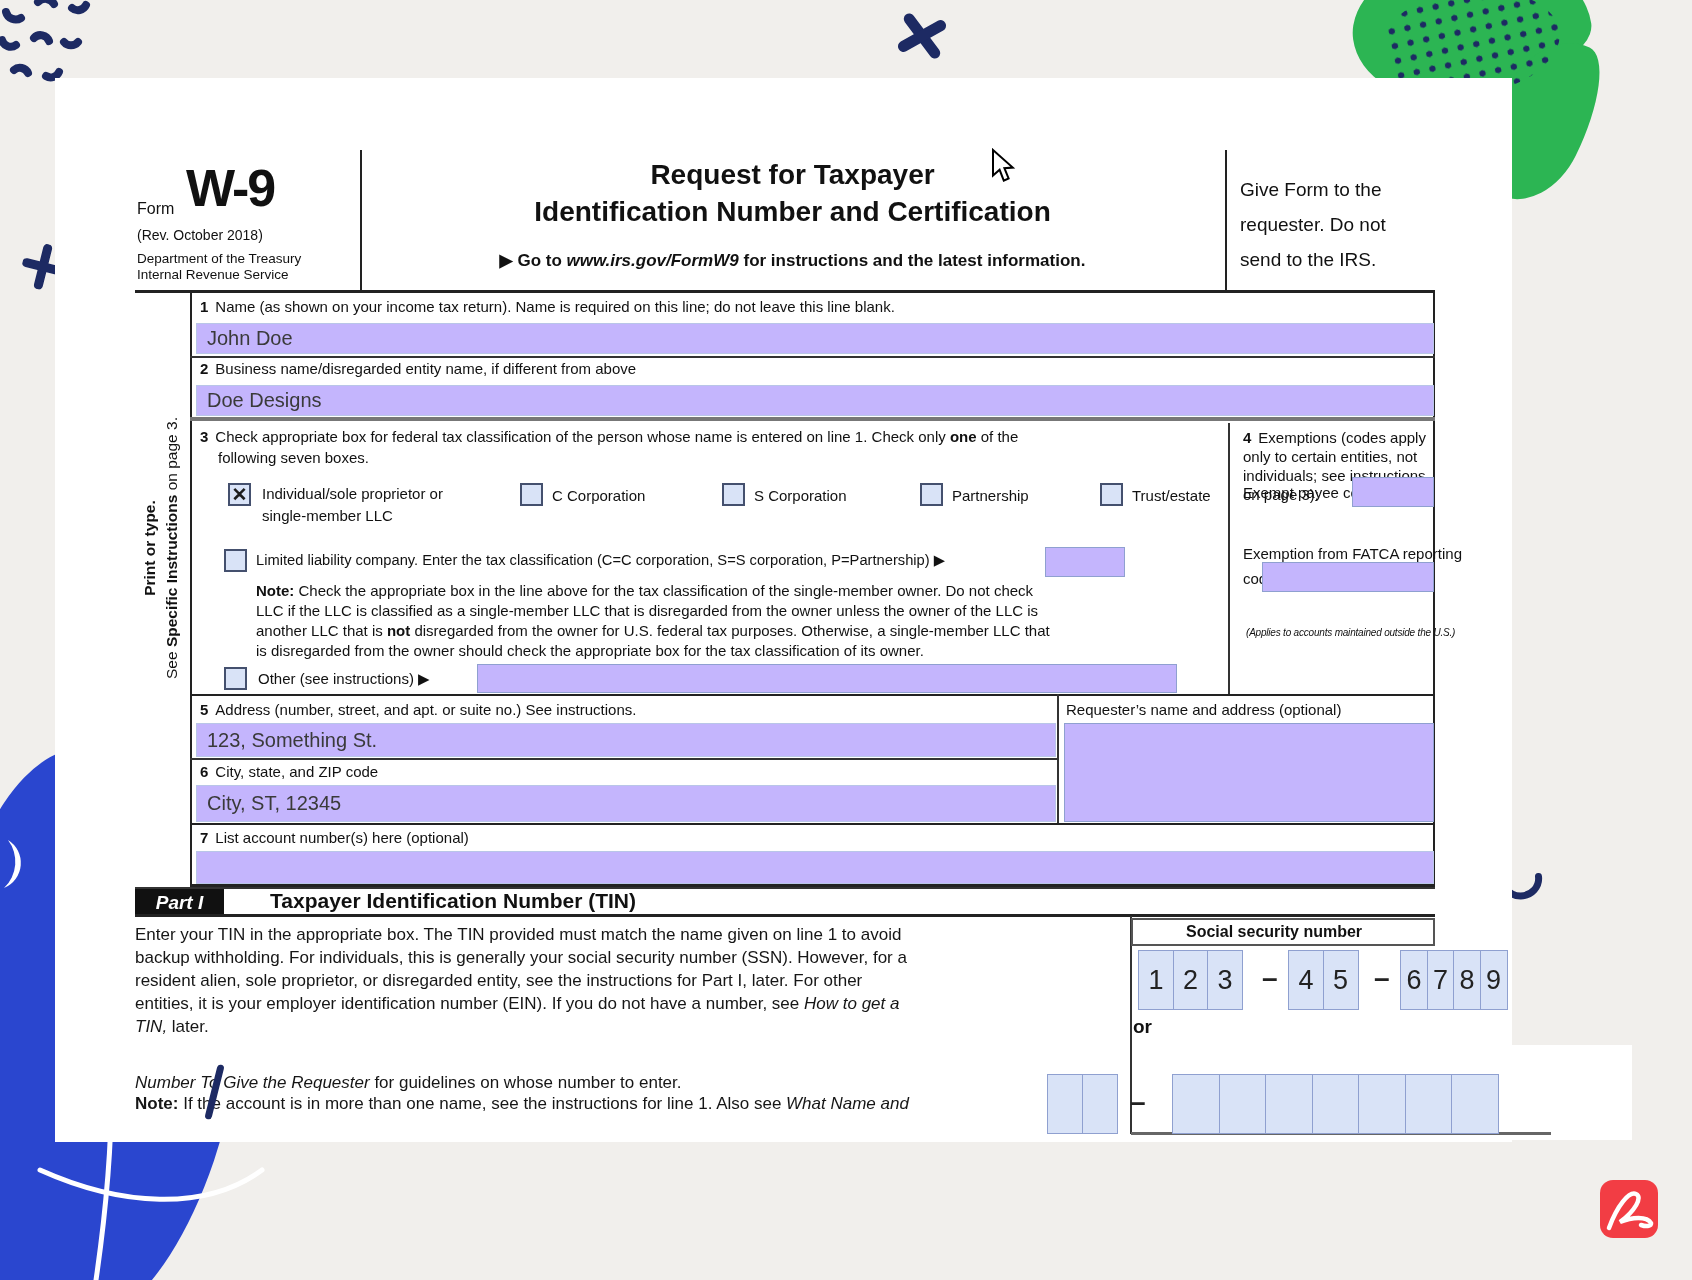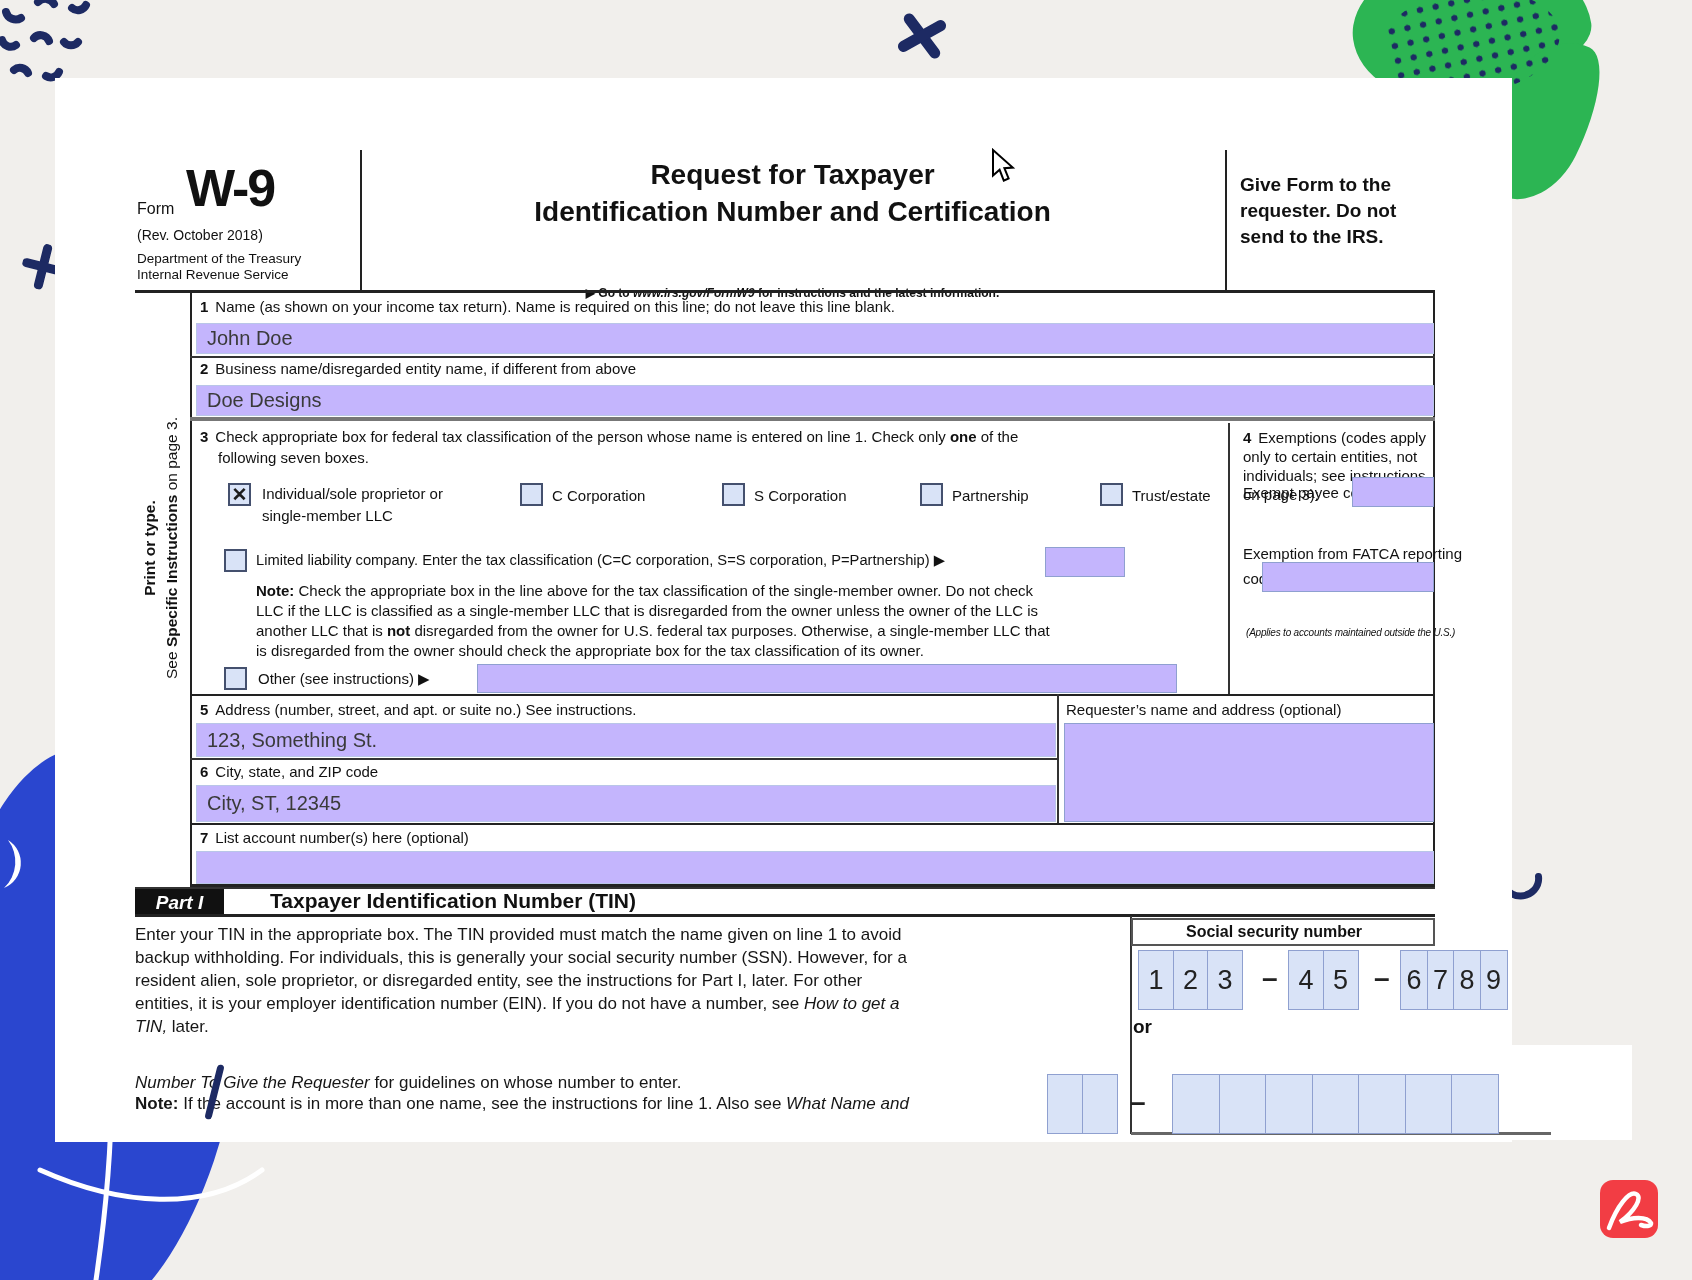--- a/index.html
+++ b/index.html
@@ -89,25 +89,25 @@
   <div class="abs" style="left:186px;top:158px;font-size:52px;font-weight:bold;letter-spacing:-2px;">W-9</div>
   <div class="abs" style="left:137px;top:227px;font-size:14px;">(Rev. October 2018)</div>
   <div class="abs" style="left:137px;top:251px;font-size:13.5px;">Department of the Treasury</div>
   <div class="abs" style="left:137px;top:267px;font-size:13.5px;">Internal Revenue Service</div>
 
   <div class="abs vline" style="left:360px;top:150px;width:2px;height:140px;"></div>
   <div class="abs vline" style="left:1225px;top:150px;width:2px;height:140px;"></div>
 
   <div class="abs" style="left:360px;top:159px;width:865px;text-align:center;font-size:28px;font-weight:bold;">Request for Taxpayer</div>
   <div class="abs" style="left:360px;top:196px;width:865px;text-align:center;font-size:28px;font-weight:bold;">Identification Number and Certification</div>
-  <div class="abs" style="left:360px;top:250px;width:865px;text-align:center;font-size:12px;font-weight:bold;margin-top:36px;">
+  <div class="abs" style="left:360px;top:250px;width:865px;text-align:center;font-size:17px;font-weight:bold;">
     <span>▶</span>
     <span>Go to </span><i>www.irs.gov/FormW9</i><span> for instructions and the latest information.</span>
   </div>
-  <div class="abs" style="left:1240px;top:172px;width:190px;font-size:19px;font-weight:bold;line-height:26px;">Give Form to the requester. Do not send to the IRS.</div>
+  <div class="abs" style="left:1240px;top:172px;width:190px;font-size:19px;font-weight:normal;line-height:35px;">Give Form to the requester. Do not send to the IRS.</div>
   <div class="abs hline" style="left:135px;top:290px;width:1300px;height:3px;"></div>
 
   <div class="abs" style="left:-13px;top:525px;width:350px;height:46px;transform:rotate(-90deg);text-align:center;font-size:15.5px;line-height:22px;">
     <div><b>Print or type.</b></div>
     <div><span>See </span><b>Specific Instructions</b><span> on page 3.</span></div>
   </div>
 
   <div class="abs vline" style="left:190px;top:292px;width:2px;height:594px;"></div>
   <div class="abs vline" style="left:1433px;top:292px;width:2px;height:594px;"></div>
   <div class="abs hline" style="left:190px;top:356px;width:1245px;height:1.5px;background:#333;"></div>

